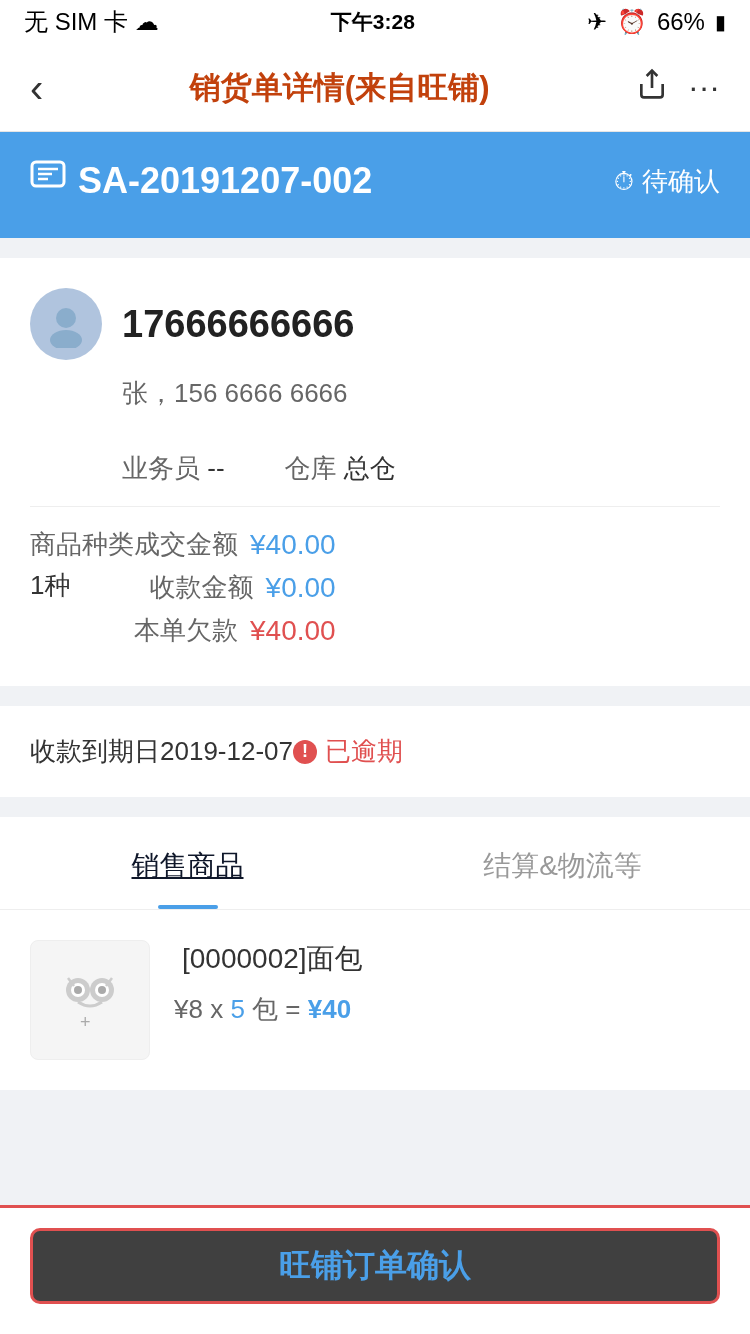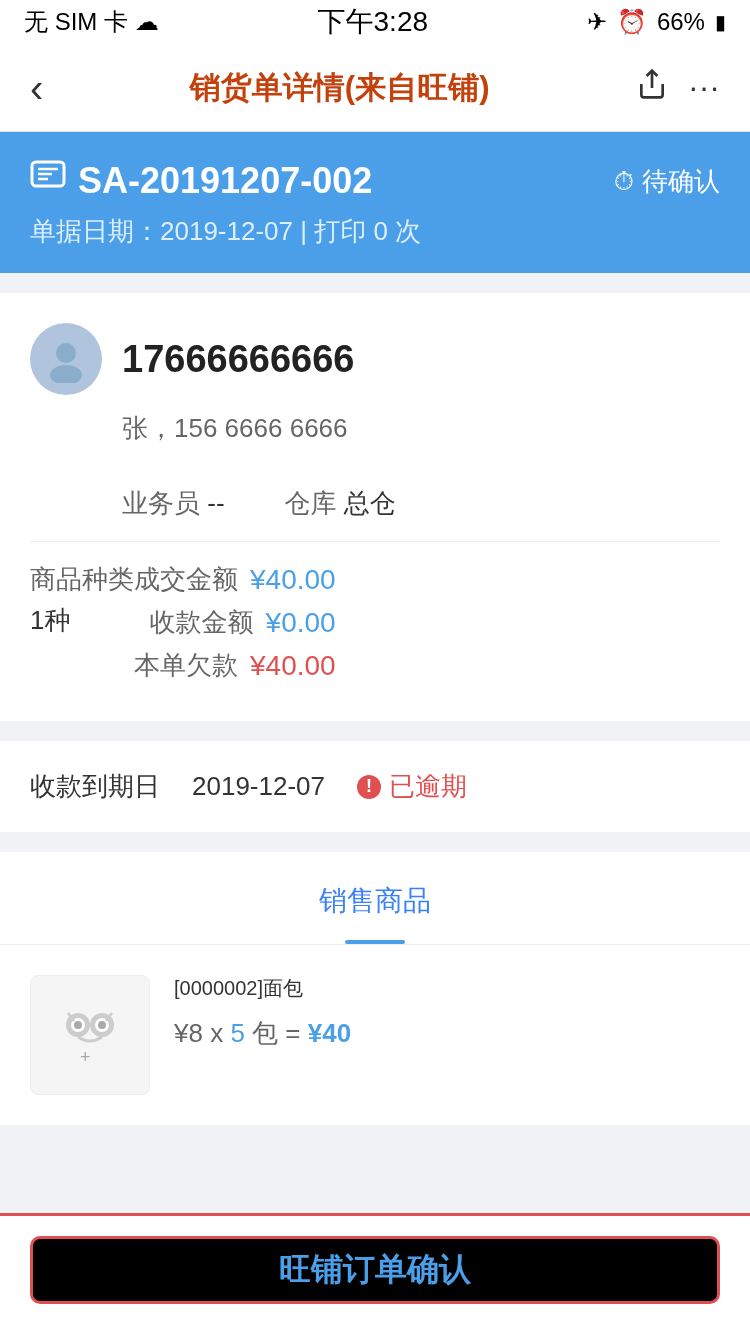--- a/index.html
+++ b/index.html
@@ -19,21 +19,21 @@
       height: 44px;
       background: #fff;
       display: flex;
       align-items: center;
       justify-content: space-between;
       padding: 0 24px;
       font-size: 24px;
       color: #000;
     }
     .status-left { display: flex; align-items: center; gap: 12px; }
-    .status-center { font-size: 28px; font-weight: 400; }
+    .status-center { font-size: 21px; font-weight: 700; }
     .status-right { display: flex; align-items: center; gap: 10px; font-size: 24px; }
 
     
     .nav-bar {
       width: 100%;
       height: 88px;
       background: #fff;
       display: flex;
       align-items: center;
       justify-content: space-between;
@@ -177,21 +177,21 @@
     .amount-blue { color: #4a9fe8; font-size: 28px; }
     .amount-red { color: #e05050; font-size: 28px; }
 
     
     .due-section {
       background: #fff;
       margin-top: 20px;
       padding: 28px 30px;
       display: flex;
       align-items: center;
-      gap: 32px;
+      gap: 0;
       font-size: 26px;
       color: #333;
     }
     .overdue-badge {
       display: inline-flex;
       align-items: center;
       gap: 8px;
       color: #e05050;
       font-size: 26px;
     }
@@ -220,21 +220,22 @@
     .tab-item {
       flex: 1;
       text-align: center;
       padding: 30px 0 24px;
       font-size: 28px;
       color: #999;
       position: relative;
       cursor: pointer;
     }
     .tab-item.active {
-      color: #3b82f6;
+      color: #0f172a;
+      text-decoration: underline;
     }
     .tab-item.active::after {
       content: '';
       position: absolute;
       bottom: 0;
       left: 50%;
       transform: translateX(-50%);
       width: 60px;
       height: 4px;
       background: #4a9fe8;
@@ -259,23 +260,24 @@
       justify-content: center;
       flex-shrink: 0;
       border: 1px solid #eee;
     }
     .product-thumb .owl {
       font-size: 40px;
       color: #bbb;
     }
     .product-info { flex: 1; }
     .product-name {
-      font-size: 20px;
+      font-size: 28px;
       color: #333;
       margin-bottom: 14px;
+      margin-left: 8px;
     }
     .product-price {
       font-size: 26px;
       color: #666;
     }
     .product-price .qty { color: #4a9fe8; }
     .product-price .total { color: #4a9fe8; font-weight: 600; }
 
     
     .footer-area {
@@ -287,22 +289,22 @@
     .confirm-btn-wrap {
       position: fixed;
       bottom: 0;
       width: 750px;
       background: #fff;
       padding: 20px 30px 30px;
       border-top: 3px solid #e05050;
     }
     .confirm-btn {
       width: 100%;
-      height: 68px;
-      background: #000000;
+      height: 76px;
+      background: #404040;
       border: 3px solid #e05050;
       border-radius: 10px;
       font-size: 32px;
       color: #4a9fe8;
       font-weight: 600;
       cursor: pointer;
       display: flex;
       align-items: center;
       justify-content: center;
     }
@@ -350,23 +352,20 @@
           <line x1="8" y1="14" x2="22" y2="14" stroke="white" stroke-width="2.5"></line>
           <line x1="8" y1="19" x2="18" y2="19" stroke="white" stroke-width="2.5"></line>
         </svg>
       </span>
       <span>SA-20191207-002</span>
     </div>
     <div class="order-status">
       <span>⏱</span>
       <span>待确认</span>
     </div>
-  </div>
-  <div class="order-date">
-    <span>单据日期：</span><span>2019-12-07</span>&nbsp;<span>| 打印 0 次</span>
   </div>
 </div>
 
 <div class="content-section">
   <div class="customer-row">
     <div class="avatar">
       <svg viewBox="0 0 48 48" fill="none">
         <circle cx="24" cy="18" r="10" fill="#8aadcc"></circle>
         <ellipse cx="24" cy="40" rx="16" ry="10" fill="#8aadcc"></ellipse>
       </svg>
@@ -413,20 +412,23 @@
   <span class="overdue-badge">
     <span class="overdue-dot">!</span>
     <span>已逾期</span>
   </span>
 </div>
 
 <div class="tabs-section">
   <div class="tabs-row">
     <div class="tab-item active">
       <span>销售商品</span>
+    </div>
+    <div class="tab-item">
+      <span>结算&amp;物流等</span>
     </div>
   </div>
 
   <div class="product-item">
     <div class="product-thumb">
       <span class="owl">
         
         <svg width="72" height="72" viewBox="0 0 72 72" fill="none">
           <circle cx="24" cy="30" r="12" fill="#ccc"></circle>
           <circle cx="48" cy="30" r="12" fill="#ccc"></circle>

